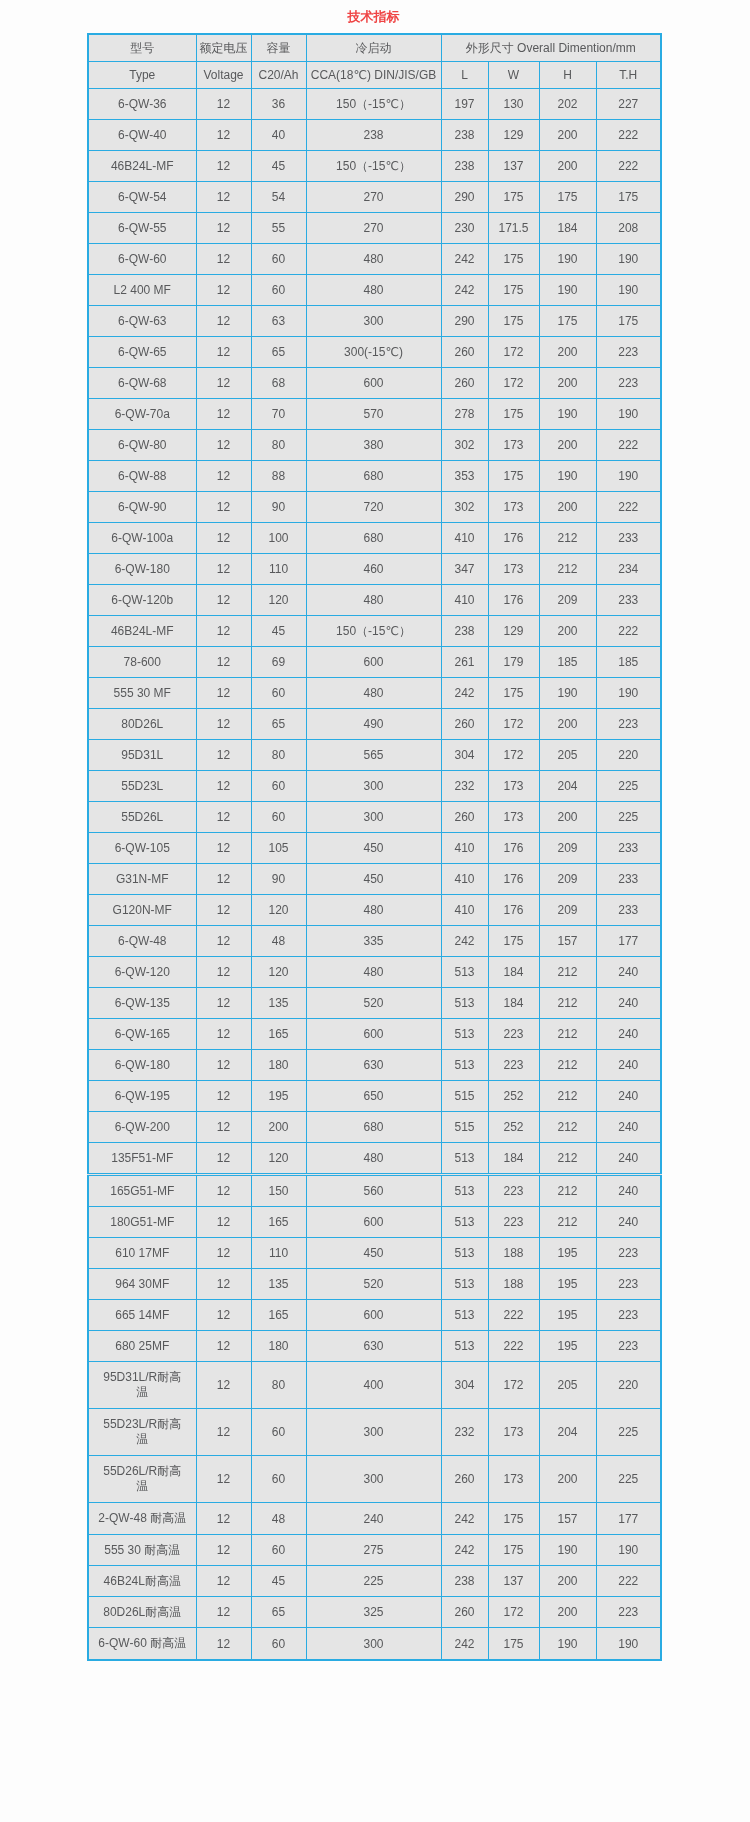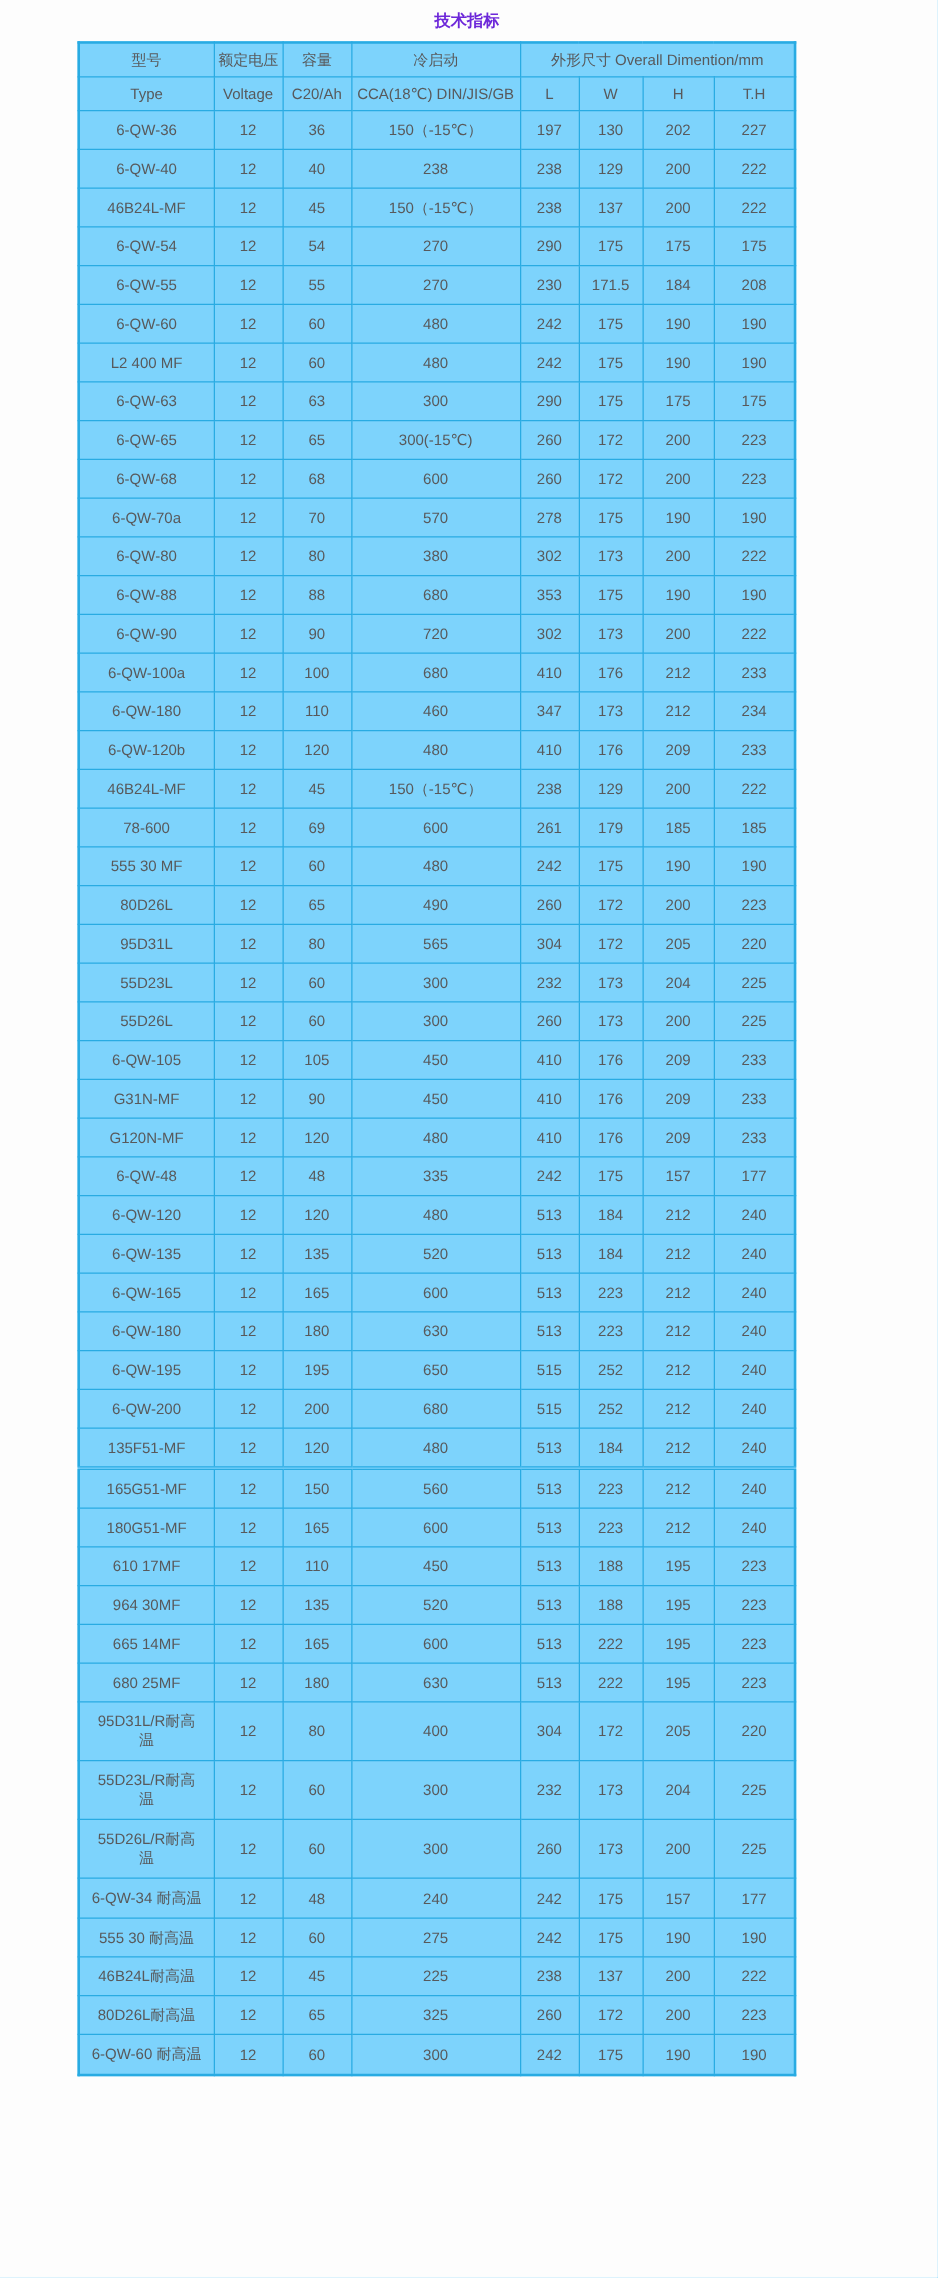--- a/index.html
+++ b/index.html
@@ -14,28 +14,28 @@
   }
   .page {
     padding-top: 8px;
   }
   .title {
     width: 573px;
     margin: 0 0 7px 87px;
     text-align: center;
     font-size: 13px;
     font-weight: bold;
-    color: #6d28d9;
+    color: #ef4444;
   }
   table.spec {
     border-collapse: collapse;
     table-layout: fixed;
     width: 573px;
-    margin-left: 62px;
-    background: #7dd3fc;
+    margin-left: 87px;
+    background: #e5e5e5;
     border: 2px solid #29abe2;
   }
   table.spec th,
   table.spec td {
     border: 1px solid #29abe2;
     text-align: center;
     vertical-align: middle;
     font-size: 12px;
     font-weight: normal;
     color: #58595b;
@@ -535,21 +535,21 @@
     <td class="type-cell"><span>55D26L/R耐高温</span></td>
     <td>12</td>
     <td>60</td>
     <td>300</td>
     <td>260</td>
     <td>173</td>
     <td>200</td>
     <td>225</td>
   </tr>
         <tr class="wrap">
-    <td class="type-cell"><span>6-QW-34 耐高温</span></td>
+    <td class="type-cell"><span>2-QW-48 耐高温</span></td>
     <td>12</td>
     <td>48</td>
     <td>240</td>
     <td>242</td>
     <td>175</td>
     <td>157</td>
     <td>177</td>
   </tr>
         <tr>
     <td class="type-cell"><span>555 30 耐高温</span></td>

